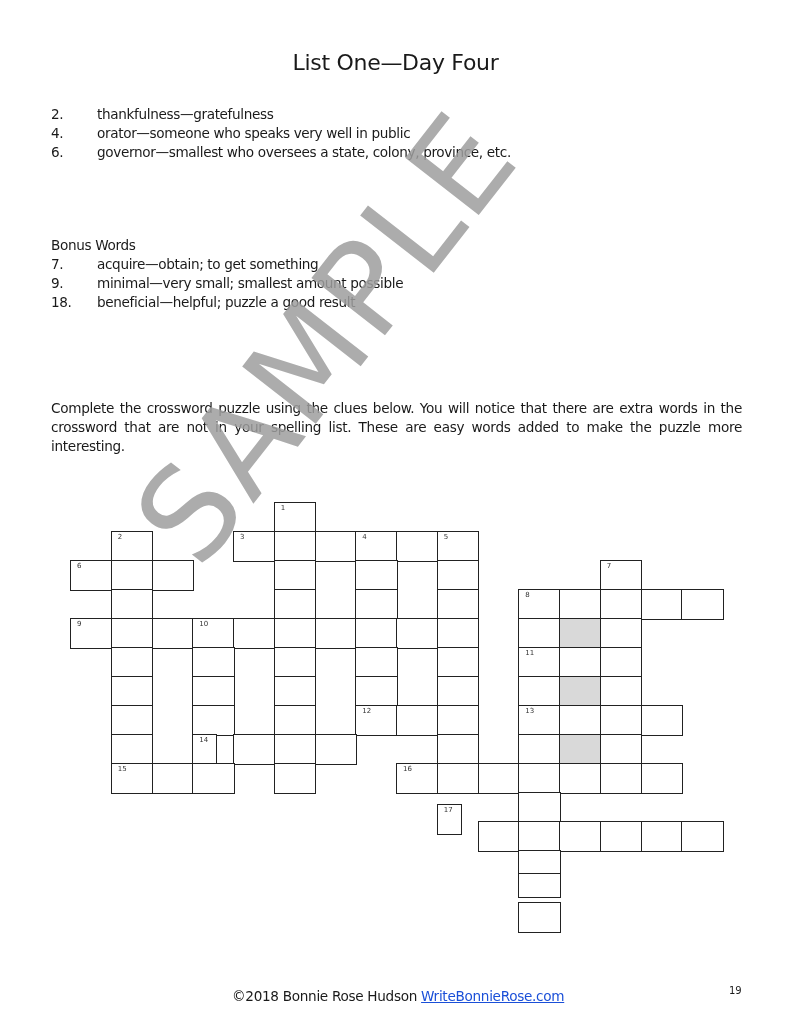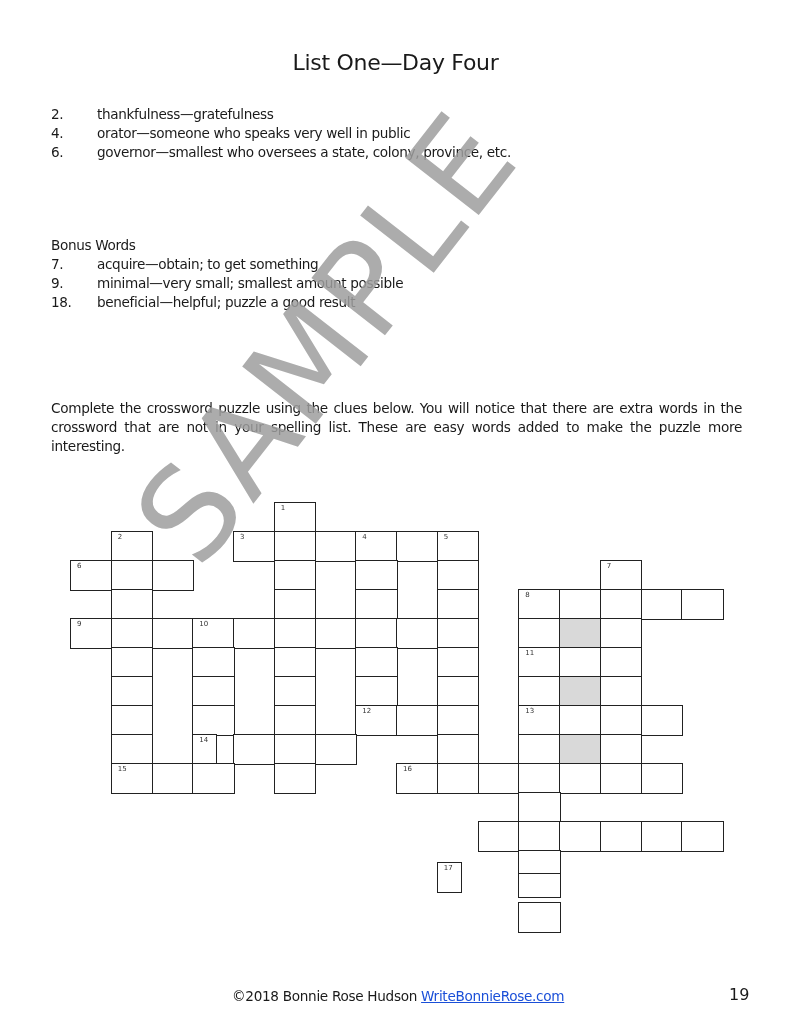--- a/index.html
+++ b/index.html
@@ -15,21 +15,21 @@
                   line-height: 18.8px; text-align: justify; letter-spacing: -0.3px; }
   .grid { position: absolute; left: 0; top: 0; width: 791px; height: 1024px; }
   .cell { position: absolute; box-sizing: border-box; border: 1.5px solid #222; background: #fff; }
   .cell.shaded { background: #d9d9d9; }
   .cell .n { position: absolute; top: 1px; left: 6px; font-size: 7px; color: #333; }
   .watermark { position: absolute; left: 165px; top: 470px; font-size: 128px; color: #9e9e9e;
                opacity: 0.85; transform: rotate(-52deg); transform-origin: left center;
                letter-spacing: 2px; pointer-events: none; font-family: "DejaVu Sans", sans-serif; }
   .footer { position: absolute; top: 988px; left: 232px; font-size: 13.6px; letter-spacing: -0.3px; }
   .footer a { color: #1a4fd8; text-decoration: underline; }
-  .page-num { position: absolute; top: 985px; left: 729px; font-size: 16px; }
+  .page-num { position: absolute; top: 985px; left: 729px; font-size: 10px; }
 </style>
 </head>
 <body>
 
 <div class="title">List One—Day Four</div>
 
 <div class="list" style="top:105px;">
   <div class="row"><span class="num">2.</span><span>thankfulness—gratefulness</span></div>
   <div class="row"><span class="num">4.</span><span>orator—someone who speaks very well in public</span></div>
   <div class="row"><span class="num">6.</span><span>governor—smallest who oversees a state, colony, province, etc.</span></div>
@@ -155,21 +155,21 @@
     <div class="cell" style="left: 396px; top: 763px; width: 42.25px; height: 30.5px;">
       <span class="n">16</span>
     </div>
     <div class="cell" style="left: 436.75px; top: 763px; width: 42.25px; height: 30.5px;"></div>
     <div class="cell" style="left: 477.5px; top: 763px; width: 42.25px; height: 30.5px;"></div>
     <div class="cell" style="left: 518.25px; top: 763px; width: 42.25px; height: 30.5px;"></div>
     <div class="cell" style="left: 559px; top: 763px; width: 42.25px; height: 30.5px;"></div>
     <div class="cell" style="left: 599.75px; top: 763px; width: 42.25px; height: 30.5px;"></div>
     <div class="cell" style="left: 640.5px; top: 763px; width: 42.25px; height: 30.5px;"></div>
     <div class="cell" style="left: 518.25px; top: 792px; width: 42.25px; height: 30.5px;"></div>
-    <div class="cell" style="left: 436.75px; top: 862px; width: 25px; height: 30.5px; text-align: center;">
+    <div class="cell" style="left: 436.75px; top: 804px; width: 25px; height: 30.5px; text-align: center;">
       <span class="n">17</span>
     </div>
     <div class="cell" style="left: 477.5px; top: 821px; width: 42.25px; height: 30.5px;"></div>
     <div class="cell" style="left: 518.25px; top: 821px; width: 42.25px; height: 30.5px;"></div>
     <div class="cell" style="left: 559px; top: 821px; width: 42.25px; height: 30.5px;"></div>
     <div class="cell" style="left: 599.75px; top: 821px; width: 42.25px; height: 30.5px;"></div>
     <div class="cell" style="left: 640.5px; top: 821px; width: 42.25px; height: 30.5px;"></div>
     <div class="cell" style="left: 681.25px; top: 821px; width: 42.25px; height: 30.5px;"></div>
     <div class="cell" style="left: 518.25px; top: 850px; width: 42.25px; height: 30.5px;"></div>
     <div class="cell" style="left: 518.25px; top: 873.2px; width: 42.25px; height: 24.5px;"></div>

